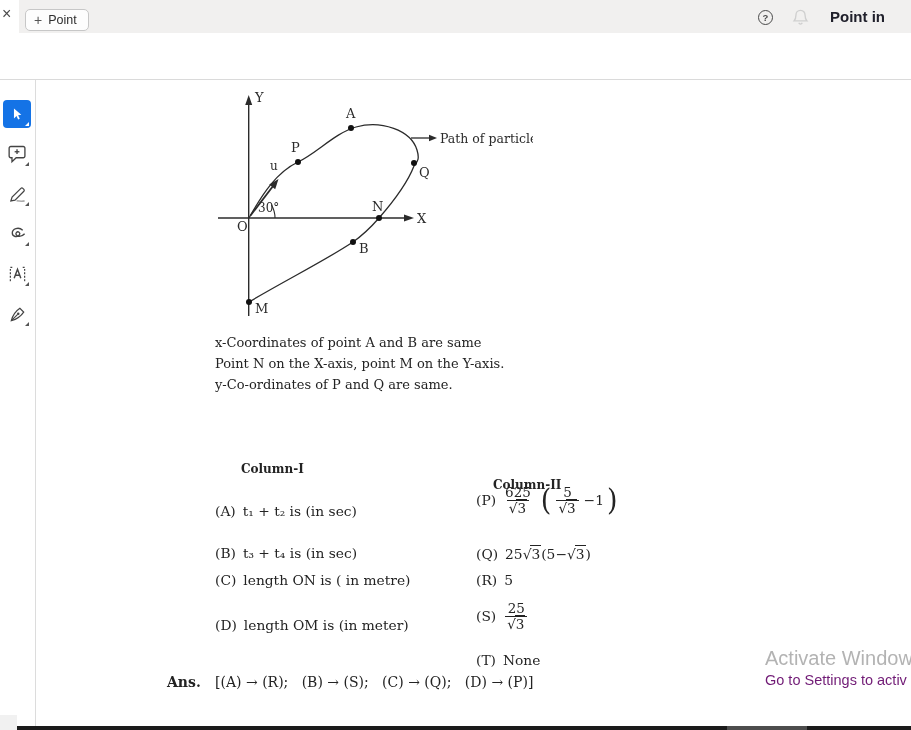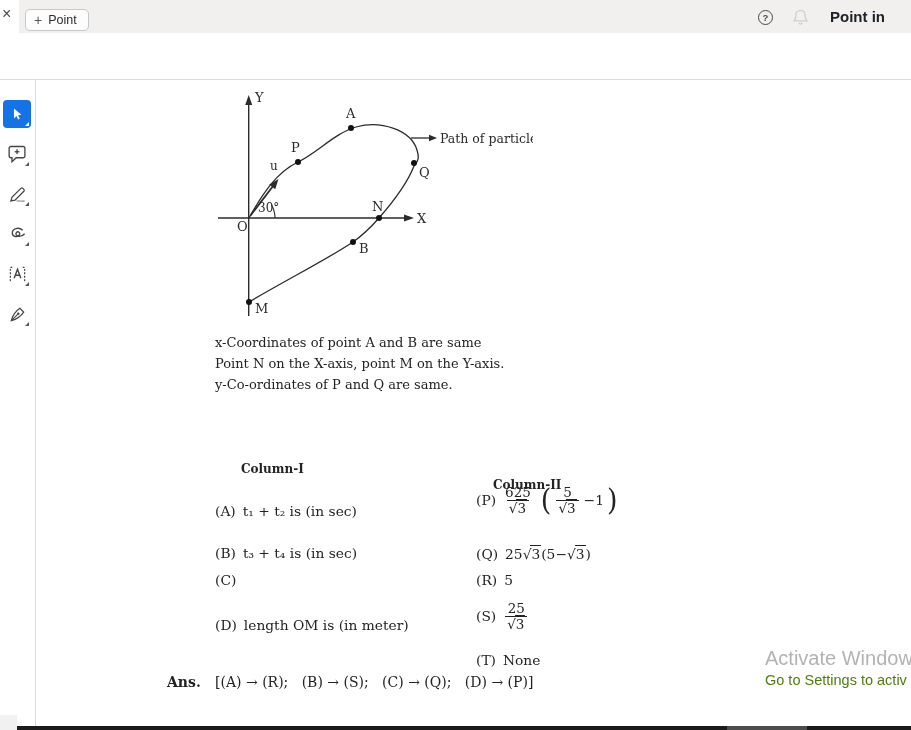--- a/index.html
+++ b/index.html
@@ -48,21 +48,21 @@
   .frac { display:inline-flex; flex-direction:column; align-items:center; line-height:1.08;
     font-size:13.5px; margin:0 2px; }
   .frac .den { border-top:1.2px solid #232323; padding:0 2px; }
   .rad { border-top:1.2px solid #232323; padding:0 1px; margin-left:-1px; }
   .bigp { font-size:27px; font-weight:400; line-height:0.8; transform:scaleY(1.08); margin:0 1px; }
   .ans-label { position:absolute; left:130px; top:593px; font-weight:700; font-size:14px; }
   .ans-text { position:absolute; left:178px; top:593px; font-weight:400; font-size:14px; white-space:pre; }
 
   .wm1 { position:absolute; left:728px; top:566px; font-size:20px; color:#b3b3b3;
     font-family:"Liberation Sans", sans-serif; white-space:nowrap; }
-  .wm2 { position:absolute; left:728px; top:591px; font-size:14.5px; color:#4d7c0f;
+  .wm2 { position:absolute; left:728px; top:591px; font-size:14.5px; color:#701a75;
     font-family:"Liberation Sans", sans-serif; white-space:nowrap; }
 
   .corner-gray { position:absolute; left:0; top:715px; width:17px; height:15px; background:#f1f1f1; }
   .bottom-bar { position:absolute; left:17px; top:726px; width:894px; height:4px; background:#1b1b1b; }
   .bottom-thumb { position:absolute; left:710px; top:0; width:80px; height:4px; background:#4d4d4d; }
 
   svg text { font-family:"DejaVu Serif", serif; fill:#2b2b2b; }
 </style>
 </head>
 <body>
@@ -216,20 +216,21 @@
   <div class="mrow" style="left:178px; top:422px;">
     <span>(A)</span>
       <span>t₁ + t₂ is (in sec)</span>
   </div>
   <div class="mrow" style="left:178px; top:464px;">
     <span>(B)</span>
       <span>t₃ + t₄ is (in sec)</span>
   </div>
   <div class="mrow" style="left:178px; top:491px;">
     <span>(C)</span>
+      <span>length ON is ( in metre)</span>
   </div>
   <div class="mrow" style="left:178px; top:536px;">
     <span>(D)</span>
       <span>length OM is (in meter)</span>
   </div>
 
   <div class="mrow" style="left:439px; top:404px;">
     <span>(P)</span>
     <span class="frac">
       <span class="num">625</span>

